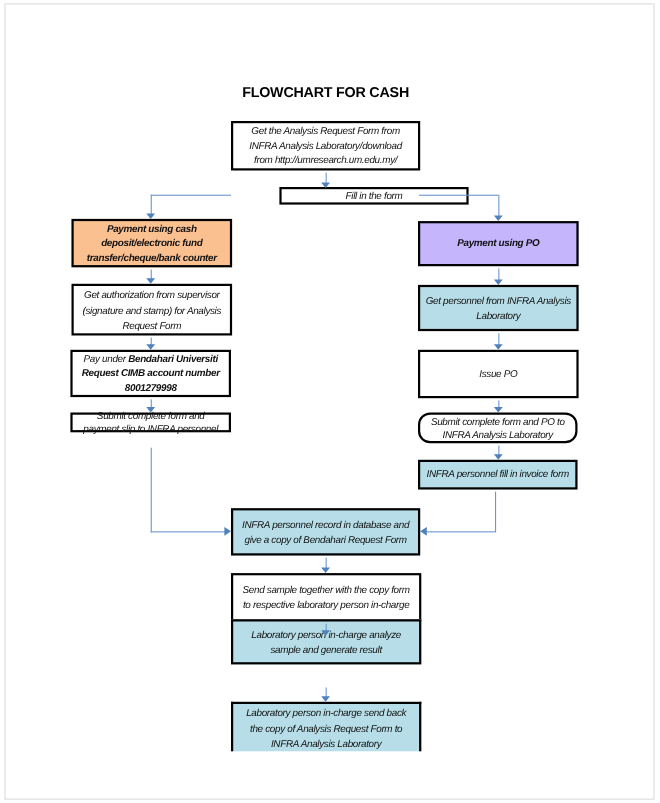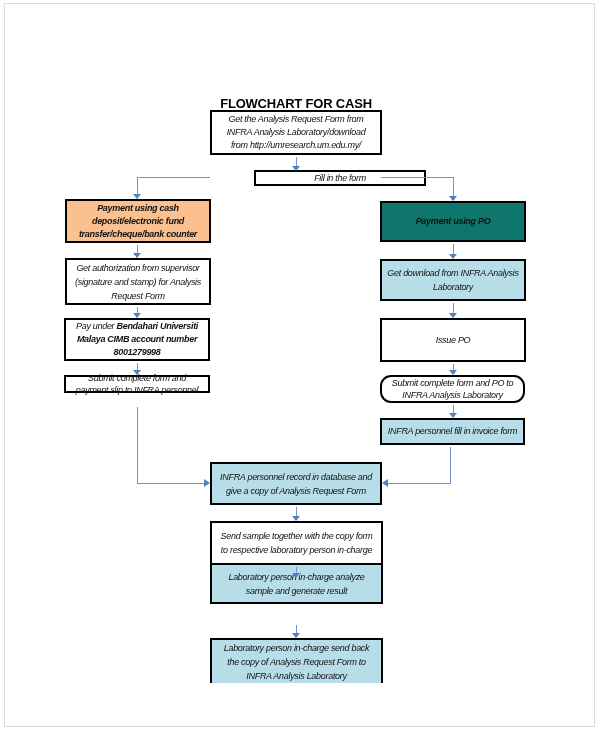--- a/index.html
+++ b/index.html
@@ -6,30 +6,30 @@
   .screen{
     position:relative;width:600px;height:730px;background:#ffffff;overflow:hidden;
     font-family:"Liberation Sans","DejaVu Sans",sans-serif;color:#111;
   }
   .page-border{
     position:absolute;left:4px;top:3px;width:589px;height:722px;
     border:1px solid #dcdcdc;background:#ffffff;
   }
   .flow-title{
     position:absolute;left:100px;top:76px;width:392px;text-align:center;
-    font-size:13px;font-weight:bold;letter-spacing:-0.2px;color:#000;margin-top:20px;
+    font-size:13px;font-weight:bold;letter-spacing:-0.2px;color:#000;
   }
   .node{
     position:absolute;box-sizing:border-box;border:2px solid #000;background:#fff;
     display:flex;flex-direction:column;justify-content:center;align-items:center;
     font-size:9px;line-height:13px;letter-spacing:-0.3px;text-align:center;color:#111;
   }
   .node .line{display:block;white-space:nowrap;font-style:italic;}
   .fill-orange{background:#FAC090;font-weight:bold;}
-  .fill-green{background:#0f766e;font-weight:bold;}
+  .fill-green{background:#c4b5fd;font-weight:bold;}
   .fill-blue{background:#B7DEE8;}
   .n-start{left:210px;top:110px;width:172px;height:45px;}
   .n-fill{left:210px;top:170px;width:172px;height:16px;line-height:11px;margin-left:44px;}
   .n-paycash{left:65px;top:199px;width:146px;height:44px;}
   .n-auth{left:65px;top:258px;width:146px;height:47px;line-height:14px;}
   .n-payacct{left:64px;top:318px;width:146px;height:43px;}
   .n-subcash{left:64px;top:375px;width:146px;height:18px;line-height:12px;}
   .n-paypo{left:380px;top:201px;width:146px;height:41px;}
   .n-quote{left:380px;top:259px;width:146px;height:42px;line-height:14px;}
   .n-issuepo{left:380px;top:318px;width:146px;height:44px;}
@@ -76,54 +76,54 @@
   </div>
 
   <div class="node n-paycash fill-orange">
     <span class="line">Payment using cash</span>
     <span class="line">deposit/electronic fund</span>
     <span class="line">transfer/cheque/bank counter</span>
   </div>
 
   <div class="node n-payacct">
     <span class="line"><span>Pay under </span><b>Bendahari Universiti</b></span>
-    <span class="line"><b>Malaya CIMB account number</b></span>
+    <span class="line"><b>Request CIMB account number</b></span>
     <span class="line"><b>8001279998</b></span>
   </div>
 
   <div class="node n-subcash">
     <span class="line">Submit complete form and</span>
     <span class="line">payment slip to INFRA personnel</span>
   </div>
 
   <div class="node n-paypo fill-green">
     <span class="line">Payment using PO</span>
   </div>
 
   <div class="node n-quote fill-blue">
-    <span class="line">Get download from INFRA Analysis</span>
+    <span class="line">Get personnel from INFRA Analysis</span>
     <span class="line">Laboratory</span>
   </div>
 
   <div class="node n-issuepo">
     <span class="line">Issue PO</span>
   </div>
 
   <div class="node n-subpo">
     <span class="line">Submit complete form and PO to</span>
     <span class="line">INFRA Analysis Laboratory</span>
   </div>
 
   <div class="node n-invoice fill-blue">
     <span class="line">INFRA personnel fill in invoice form</span>
   </div>
 
   <div class="node n-record fill-blue">
     <span class="line">INFRA personnel record in database and</span>
-    <span class="line">give a copy of Analysis Request Form</span>
+    <span class="line">give a copy of Bendahari Request Form</span>
   </div>
 
   <div class="node n-sample">
     <span class="line">Send sample together with the copy form</span>
     <span class="line">to respective laboratory person in-charge</span>
   </div>
 
   <div class="node n-analyze fill-blue">
     <span class="line">Laboratory person in-charge analyze</span>
     <span class="line">sample and generate result</span>

